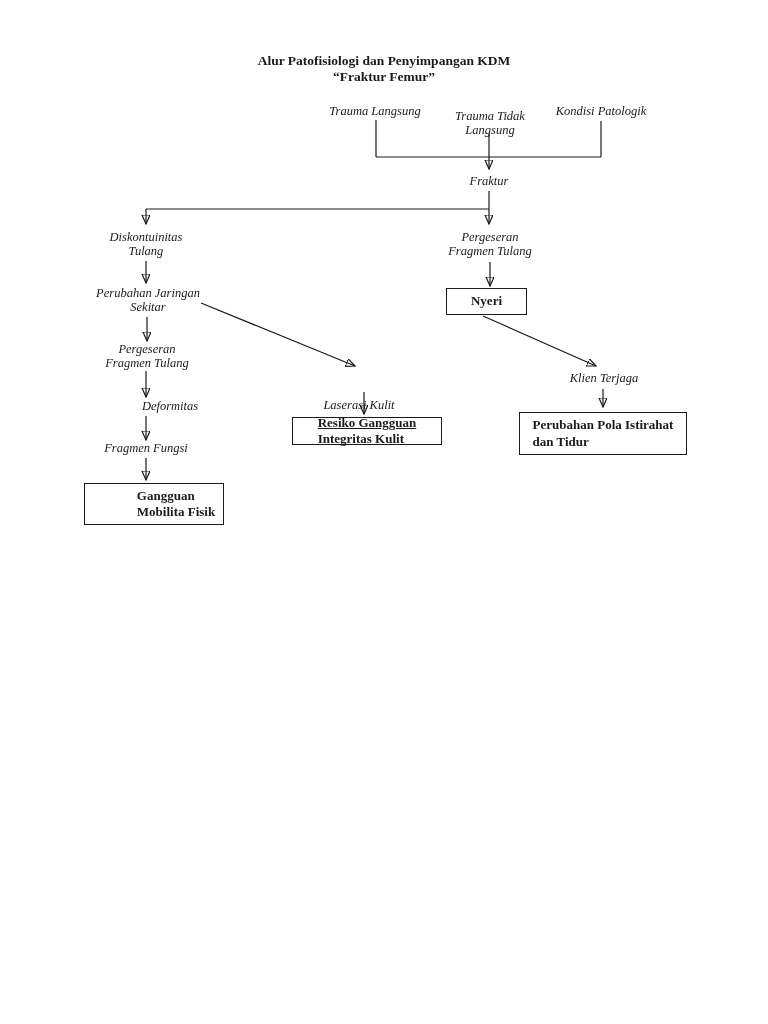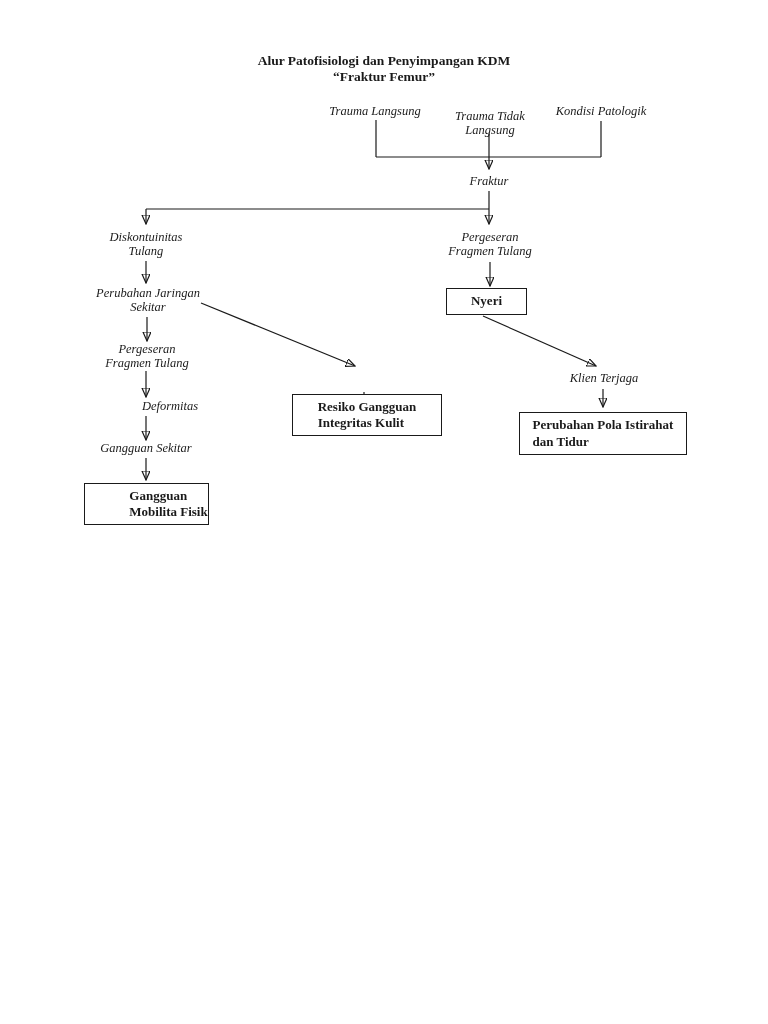--- a/index.html
+++ b/index.html
@@ -108,26 +108,26 @@
   <div class="label" style="left:146px; top:230px;">Diskontuinitas
 Tulang</div>
   <div class="label" style="left:490px; top:230px;">Pergeseran
 Fragmen Tulang</div>
 
   <div class="label" style="left:148px; top:286px;">Perubahan Jaringan
 Sekitar</div>
   <div class="label" style="left:147px; top:342px;">Pergeseran
 Fragmen Tulang</div>
   <div class="label" style="left:146px; top:399px;margin-left:24px;">Deformitas</div>
-  <div class="label" style="left:146px; top:441px;">Gangguan Sekitar</div>
-  <div class="obox" style="left:84px; top:483px; width:125px; height:42px;padding-left:44px;">Gangguan
+  <div class="label" style="left:146px; top:441px;">Fragmen Fungsi</div>
+  <div class="obox" style="left:84px; top:483px; width:140px; height:42px;padding-left:44px;">Gangguan
 Mobilita Fisik</div>
 
   <div class="label" style="left:359px; top:371px;margin-top:27px;">Laserasi Kulit</div>
-  <div class="obox" style="left:292px; top:394px; width:150px; height:42px;">Resiko Gangguan
+  <div class="obox" style="left:292px; top:417px; width:150px; height:28px;text-decoration:underline;">Resiko Gangguan
 Integritas Kulit</div>
 
   <div class="obox" style="left:446px; top:288px; width:81px; height:27px;">Nyeri</div>
   <div class="label" style="left:604px; top:371px;text-align:center;">Klien Terjaga</div>
   <div class="obox" style="left:519px; top:412px; width:168px; height:43px;">Perubahan Pola Istirahat
 dan Tidur</div>
 
 </div>
 
 </body></html>

